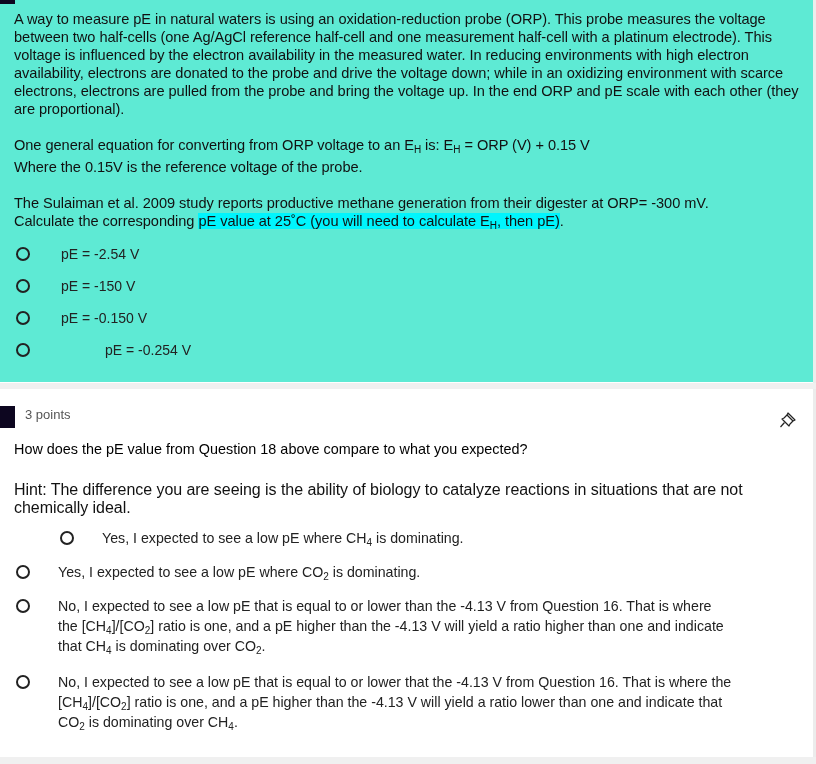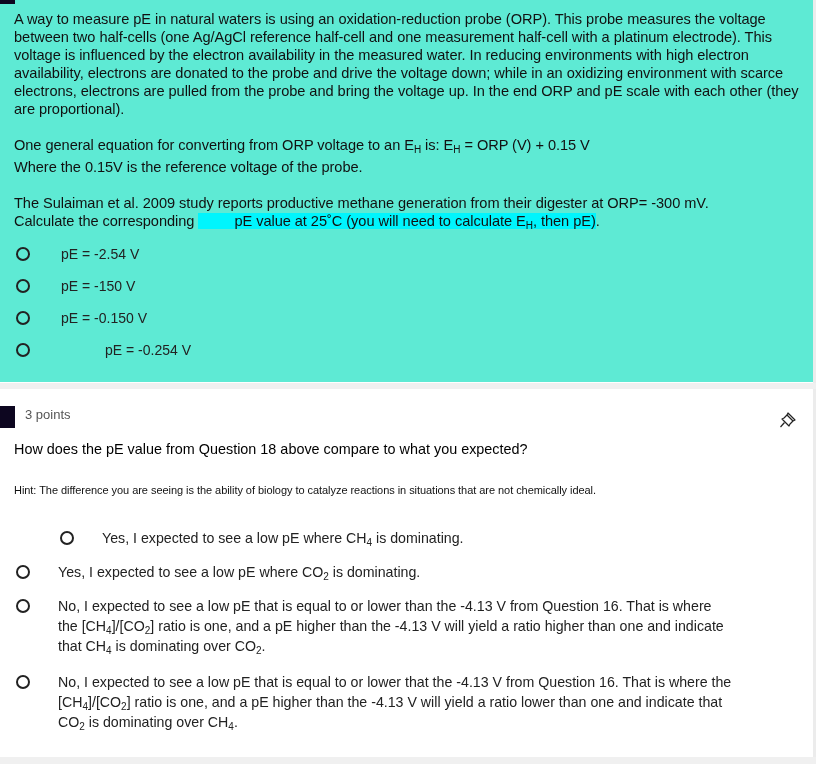--- a/index.html
+++ b/index.html
@@ -7,21 +7,21 @@
       width: 816px; height: 764px; overflow: hidden;
       background: #ffffff; position: relative;
       font-family: "Liberation Sans", sans-serif; color: #1a1a1a;
     }
     .card1 { position: absolute; left: 0; top: 0; width: 813px; height: 382px; background: #5eead4; }
     .card2 { position: absolute; left: 0; top: 389px; width: 813px; height: 366px; background: #fff; }
     .sep { position: absolute; left: 0; width: 816px; height: 6px; background: #f0f0f0; }
     .rightbar { position: absolute; right: 0; top: 0; width: 3px; height: 764px; background: #ececec; }
     .mark { position: absolute; left: 0; background: #0d0620; }
     .para { position: absolute; left: 14px; width: 790px; font-size: 14.6px; line-height: 18px; color: #111; letter-spacing: -0.05px; }
-    .hl { background: #00f5fd; padding-left: 36px; }
+    .hl { background: #00f5fd; }
     sub { font-size: 10px; vertical-align: -3px; line-height: 0; }
     .opt { position: absolute; left: 16px; display: flex; align-items: flex-start; }
     .radio { width: 14px; height: 14px; border: 2px solid #222; border-radius: 50%; box-sizing: border-box; flex: 0 0 auto; }
     .optlabel { margin-left: 28px; font-size: 14px; color: #222; line-height: 18px; }
     .opt2 .optlabel { font-size: 14.2px; line-height: 20px; width: 740px; }
     .points { position: absolute; left: 25px; top: 407px; font-size: 13px; color: #555; }
     .qtitle { position: absolute; left: 14px; top: 441px; font-size: 14.4px; color: #000000; }
     .pin { position: absolute; left: 778px; top: 410px; width: 20px; height: 20px; }
   </style>
 </head>
@@ -69,21 +69,21 @@
 <div class="points">3 points</div>
 <svg class="pin" viewBox="0 0 20 20">
   <g fill="none" stroke="#222" stroke-width="1.2" stroke-linejoin="round">
     <path d="M10 3 L17 10 L15 11 L12 14 L11 16 L4 9 L6 8 L9 5 Z"></path>
     <path d="M9 5 L15 11"></path>
     <path d="M6.5 12.5 L2.5 17"></path>
   </g>
 </svg>
 <div class="qtitle">How does the pE value from Question 18 above compare to what you expected?</div>
 
-<div class="para" style="top:481px;font-size:11px;">Hint: The difference you are seeing is the ability of biology to catalyze reactions in situations that are not chemically ideal.</div>
+<div class="para" style="top:481px;font-size:16px;">Hint: The difference you are seeing is the ability of biology to catalyze reactions in situations that are not chemically ideal.</div>
 
 <label class="opt opt2" style="top:530px;padding-left:44px;">
   <span class="radio" style="margin-top:1px;"></span>
   <span class="optlabel" style="margin-top:-2px;"><span>Yes, I expected to see a low pE where CH</span><sub>4</sub><span> is dominating.</span></span>
 </label>
 
 <label class="opt opt2" style="top:564px;">
   <span class="radio" style="margin-top:1px;"></span>
   <span class="optlabel" style="margin-top:-2px;"><span>Yes, I expected to see a low pE where CO</span><sub>2</sub><span> is dominating.</span></span>
 </label>

